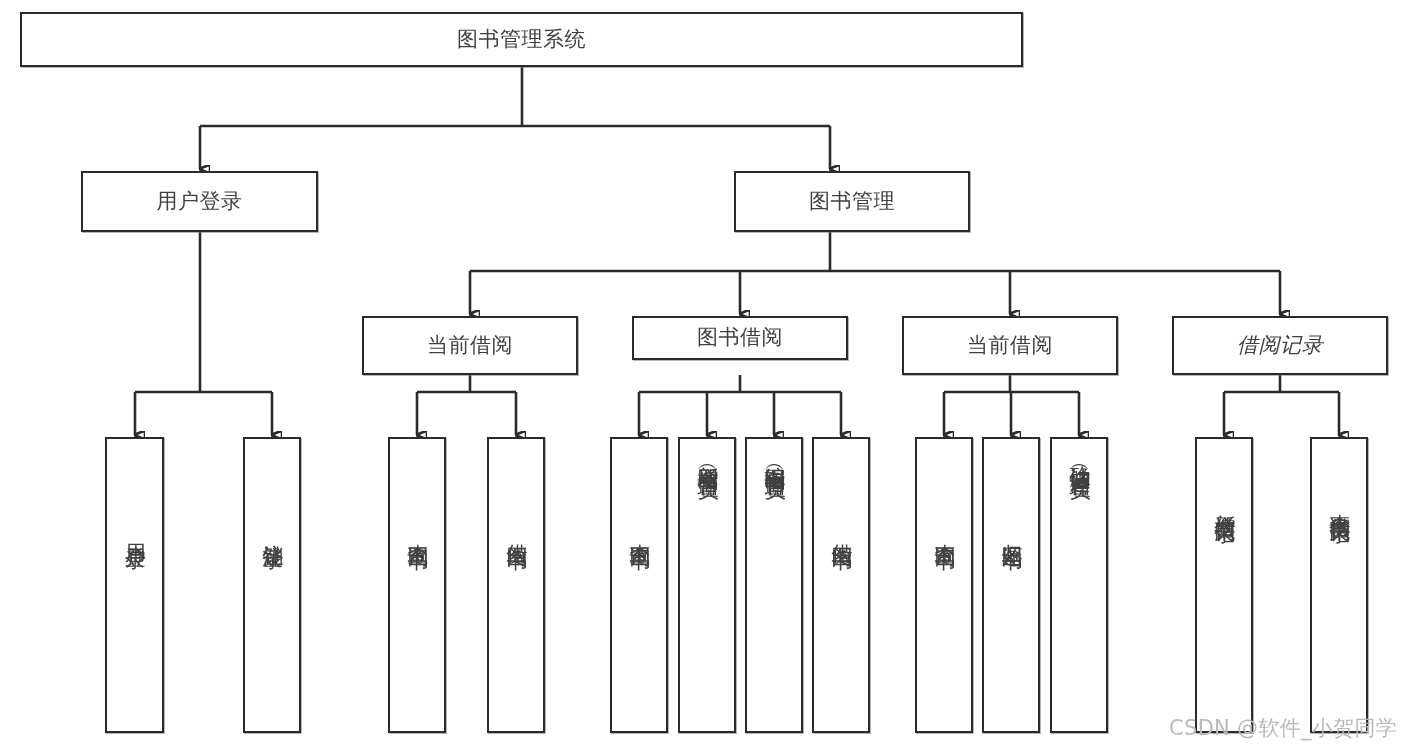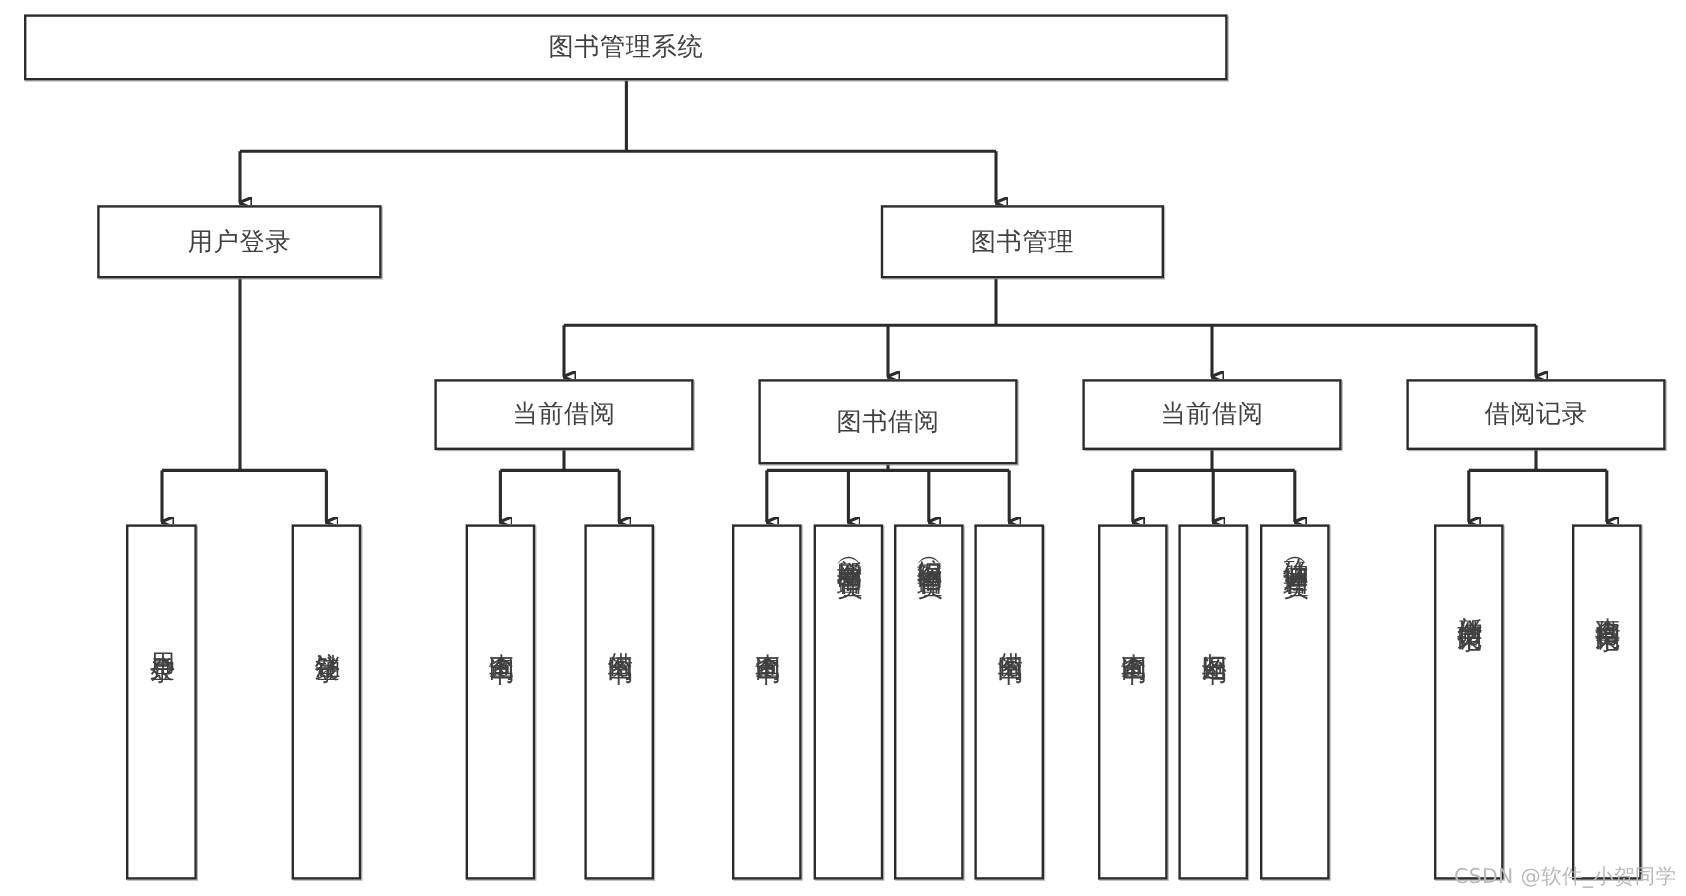--- a/index.html
+++ b/index.html
@@ -51,21 +51,21 @@
     line-height: 1.42;
     letter-spacing: 2px;
     white-space: nowrap;
   }
   .node-box.vertical.pad-mid { padding-top: 58px; }
   .node-box.vertical.pad-lg  { padding-top: 88px; }
   .watermark {
     position: absolute;
     right: 8px;
     bottom: 5px;
-    font-size: 17px;
+    font-size: 21px;
     color: #b9b9b9;
     white-space: nowrap;
     pointer-events: none;
     letter-spacing: 0.3px;
   }
   svg.connectors {
     position: absolute;
     left: 0;
     top: 0;
     width: 1405px;
@@ -130,27 +130,27 @@
       </div>
       <div class="node-box" style="left: 81px; top: 171px; width: 237px; height: 61px;">
         <span class="node-label">用户登录</span>
       </div>
       <div class="node-box" style="left: 712px; top: 171px; width: 236px; height: 61px; margin-left: 22px;">
         <span class="node-label">图书管理</span>
       </div>
       <div class="node-box" style="left: 362px; top: 316px; width: 216px; height: 59px;">
         <span class="node-label">当前借阅</span>
       </div>
-      <div class="node-box" style="left: 632px; top: 316px; width: 216px; height: 71px;">
+      <div class="node-box" style="left: 632px; top: 316px; width: 216px; height: 44px;">
         <span class="node-label">图书借阅</span>
       </div>
       <div class="node-box" style="left: 902px; top: 316px; width: 216px; height: 59px; justify-content: center;">
         <span class="node-label">当前借阅</span>
       </div>
-      <div class="node-box" style="left: 1172px; top: 316px; width: 216px; height: 59px;">
+      <div class="node-box" style="left: 1172px; top: 316px; width: 216px; height: 59px; font-style: italic;">
         <span class="node-label">借阅记录</span>
       </div>
       <div class="node-box vertical pad-lg" style="left: 105px; top: 437px; width: 59px; height: 296px;">
         <span class="node-label">用户登录</span>
       </div>
       <div class="node-box vertical pad-lg" style="left: 243px; top: 437px; width: 58px; height: 296px;">
         <span class="node-label">注销登录</span>
       </div>
       <div class="node-box vertical pad-lg" style="left: 388px; top: 437px; width: 58px; height: 296px;">
         <span class="node-label">查询图书</span>

